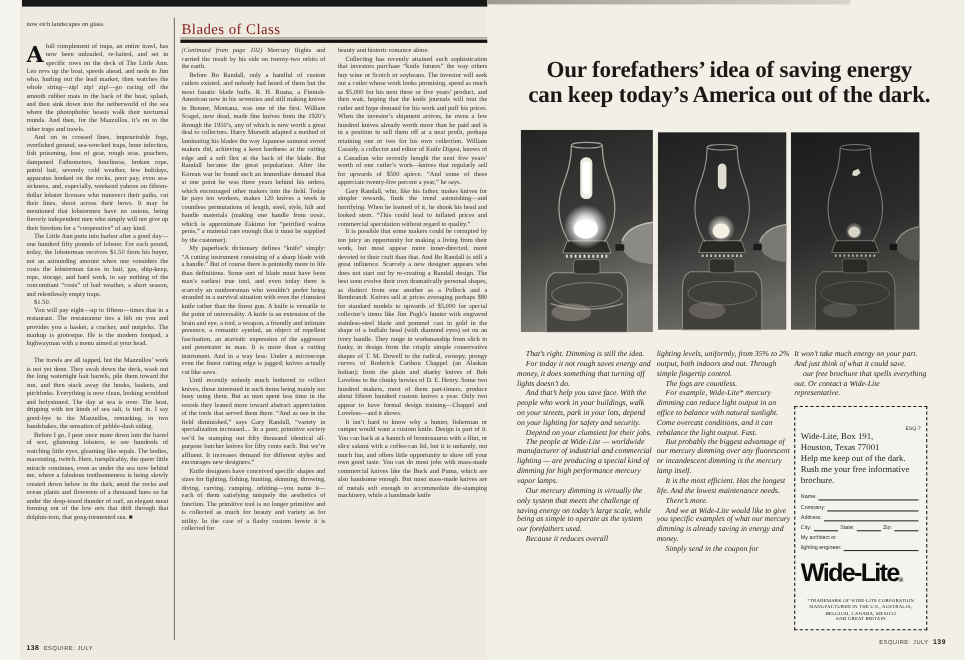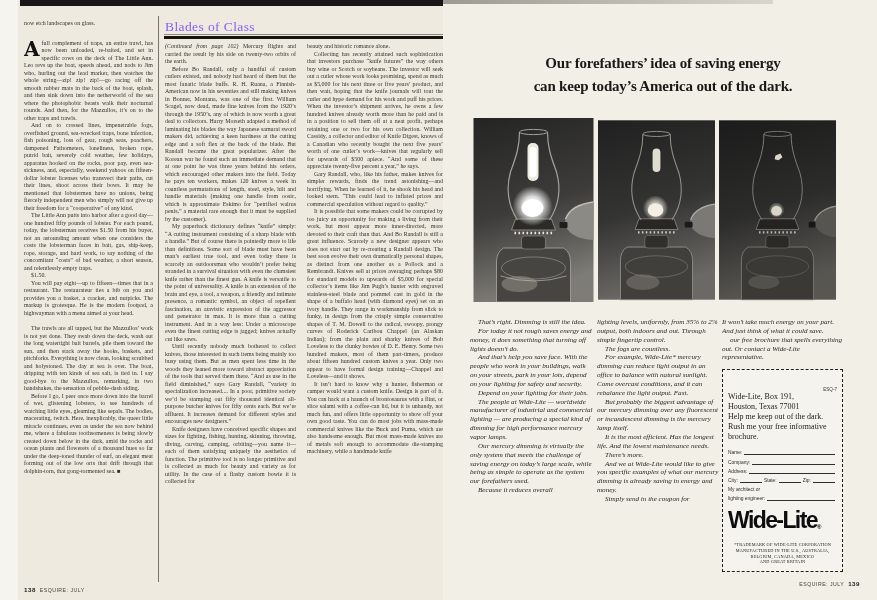--- a/index.html
+++ b/index.html
@@ -18,39 +18,39 @@
         font-size:5.95px;line-height:7.5px;text-align:justify;color:#33312c;}
   .col1 p, .acol p{margin:0;}
   .tail-line{margin-bottom:12px !important;}
   .dropcap{float:left;font-size:20px;line-height:16px;font-weight:bold;color:#111;
            margin:1px 2px 0 0;font-family:"DejaVu Serif",serif;}
   .plist p{text-indent:7px;}
   .gap8{height:8px;}
   .vrule{left:158px;top:16px;width:1px;height:566px;background:#76736a;}
 
   
-  .k-head{left:165px;top:19px;font-size:13.5px;color:#8b5cf6;letter-spacing:.4px;}
+  .k-head{left:165px;top:19px;font-size:13.5px;color:#7f1d1d;letter-spacing:.4px;}
   .k-thin{left:164px;top:34px;width:279px;height:1px;background:#8d897f;}
   .k-thick{left:164px;top:36px;width:279px;height:3.2px;background:#14130f;}
   .acol{width:131px;height:540px;overflow:hidden;font-size:5.95px;line-height:7.5px;
         text-align:justify;color:#33312c;}
   .acol2{left:165px;top:43px;}
   .acol3{left:307px;top:43px;width:136px;}
   .acol p+p{text-indent:7px;}
   .lead-it{font-style:italic;}
 
   
   .foot{font-family:"Liberation Sans",sans-serif;font-size:5.2px;letter-spacing:.5px;color:#45423b;}
   .foot b{font-size:6.2px;color:#222;}
   .foot-left{left:24px;top:586px;}
   .foot-right{left:720px;top:580px;width:140px;text-align:right;}
 
   
   .headline{left:452px;top:52px;width:422px;text-align:center;font-weight:bold;
-            font-size:15px;line-height:22.5px;letter-spacing:-.2px;color:#1a1916;}
+            font-size:21px;line-height:22.5px;letter-spacing:-.2px;color:#1a1916;}
 
   
   .photos{left:473px;top:118px;display:flex;gap:4px;}
   .photo{display:block;}
 
   
   .adcol{font-size:7.1px;line-height:8.85px;color:#201f1b;overflow:hidden;}
   .adcol p{margin:0;font-style:italic;}
   .adcol p+p{text-indent:8px;}
   .indent-all p{text-indent:8px;}
@@ -218,21 +218,21 @@
       <path d="M120,88 C108,90 101,96 98,103 C97,108 101,113 108,117 C113,119 117,120 120,120 Z" fill="#575550"></path>
       <path d="M120,88 C108,90 101,96 98,103" fill="none" stroke="#96948a" stroke-width="1.2"></path>
       <rect x="92" y="104" width="7" height="6" rx="1" fill="#171715"></rect>
     </svg>
   </div>
 
   <div class="abs adcol adc1 indent-all">
       <p>That’s right. Dimming is still the idea.</p>
       <p>For today it not rough saves energy and money, it does something that turning off lights doesn’t do.</p>
       <p>And that’s help you save face. With the people who work in your buildings, walk on your streets, park in your lots, depend on your lighting for safety and security.</p>
-      <p>Depend on your lighting for their jobs.</p>
+      <p>Depend on your clumsiest for their jobs.</p>
       <p>The people at Wide-Lite — worldwide manufacturer of industrial and commercial lighting — are producing a special kind of dimming for high performance mercury vapor lamps.</p>
       <p>Our mercury dimming is virtually the only system that meets the challenge of saving energy on today’s large scale, while being as simple to operate as the system our forefathers used.</p>
       <p>Because it reduces overall</p>
     </div>
   <div class="abs adcol adc2">
       <p>lighting levels, uniformly, from 35% to 2% output, both indoors and out. Through simple fingertip control.</p>
       <p>The fogs are countless.</p>
       <p>For example, Wide-Lite* mercury dimming can reduce light output in an office to balance with natural sunlight. Come overcast conditions, and it can rebalance the light output. Fast.</p>
       <p>But probably the biggest advantage of our mercury dimming over any fluorescent or incandescent dimming is the mercury lamp itself.</p>
       <p>It is the most efficient. Has the longest life. And the lowest maintenance needs.</p>

